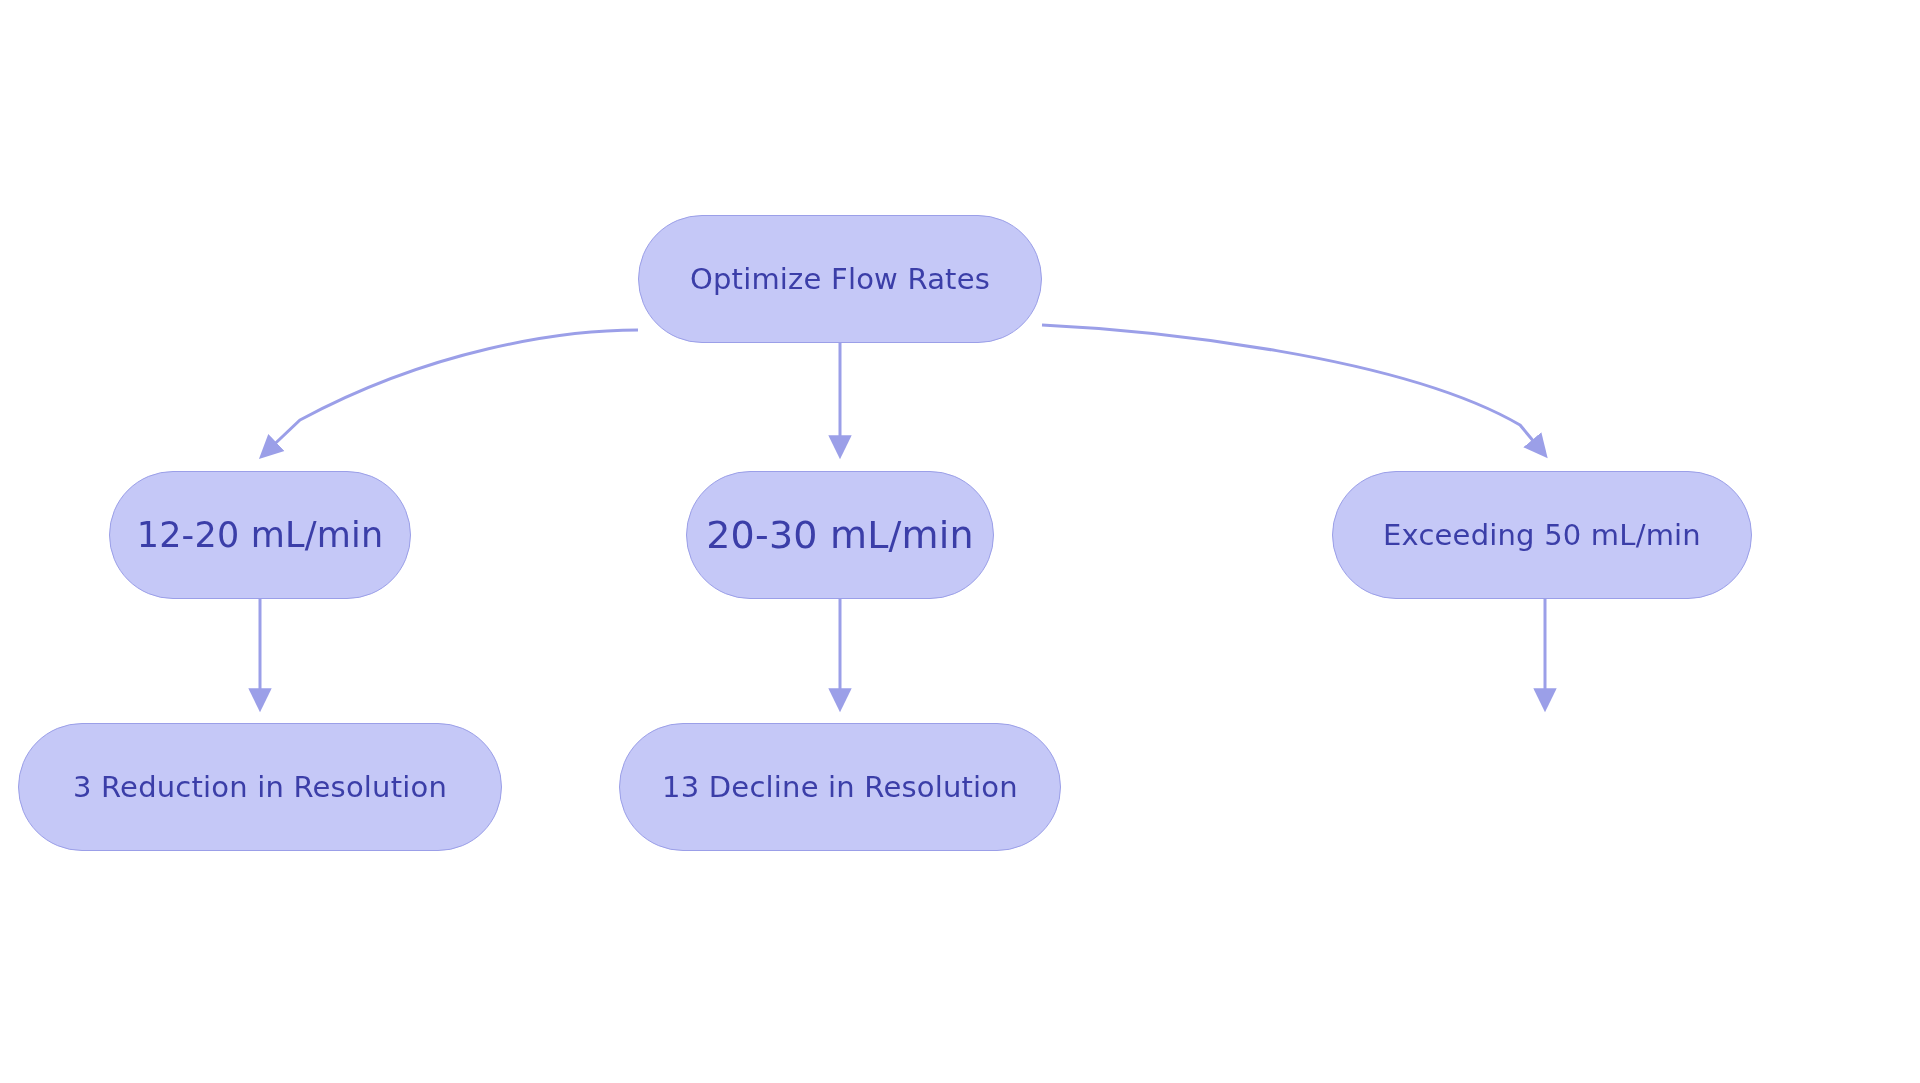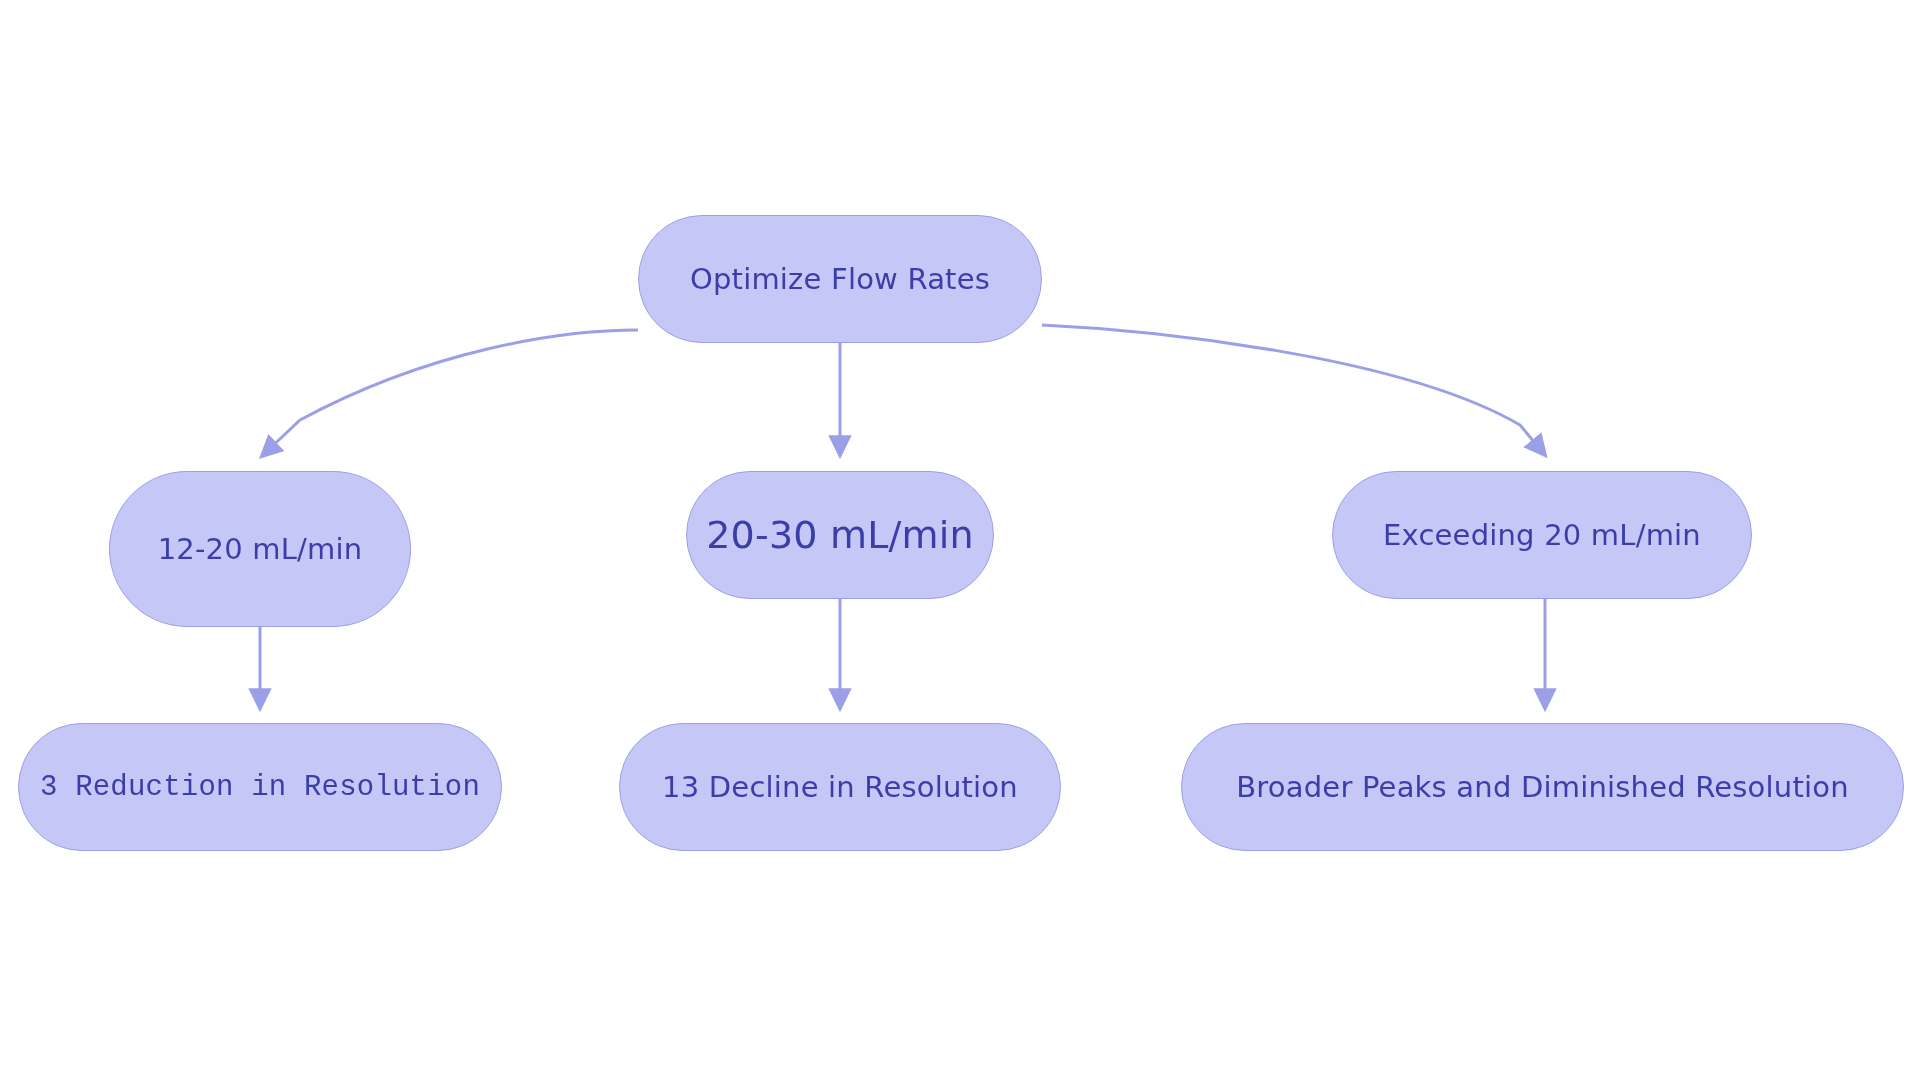--- a/index.html
+++ b/index.html
@@ -65,37 +65,34 @@
 
     <path d="M 840,599 L 840,708" fill="none" stroke="#9b9fe8" stroke-width="3" marker-end="url(#arrowhead)"></path>
 
     <path d="M 1545,599 L 1545,708" fill="none" stroke="#9b9fe8" stroke-width="3" marker-end="url(#arrowhead)"></path>
   </svg>
 
   <div class="node" style="left:638px; top:215px; width:404px; height:128px; font-size:29px;">
     <span class="node-label">Optimize Flow Rates</span>
   </div>
 
-  <div class="node" style="left:109px; top:471px; width:302px; height:156px; font-size:29px;">
+  <div class="node" style="left:109px; top:471px; width:302px; height:128px; font-size:35px;">
     <span class="node-label">12-20 mL/min</span>
   </div>
 
   <div class="node" style="left:686px; top:471px; width:308px; height:128px; font-size:38px;">
     <span class="node-label">20-30 mL/min</span>
   </div>
 
   <div class="node" style="left:1332px; top:471px; width:420px; height:128px; font-size:29px;">
-    <span class="node-label">Exceeding 20 mL/min</span>
+    <span class="node-label">Exceeding 50 mL/min</span>
   </div>
 
-  <div class="node" style="left:18px; top:723px; width:484px; height:128px; font-size:29px;font-family:Liberation Mono, monospace;">
+  <div class="node" style="left:18px; top:723px; width:484px; height:128px; font-size:29px;">
     <span class="node-label">3 Reduction in Resolution</span>
   </div>
 
   <div class="node" style="left:619px; top:723px; width:442px; height:128px; font-size:29px;">
     <span class="node-label">13 Decline in Resolution</span>
   </div>
 
-  <div class="node" style="left:1181px; top:723px; width:723px; height:128px; font-size:29px;">
-    <span class="node-label">Broader Peaks and Diminished Resolution</span>
-  </div>
 
 </div>
 
 </body></html>

